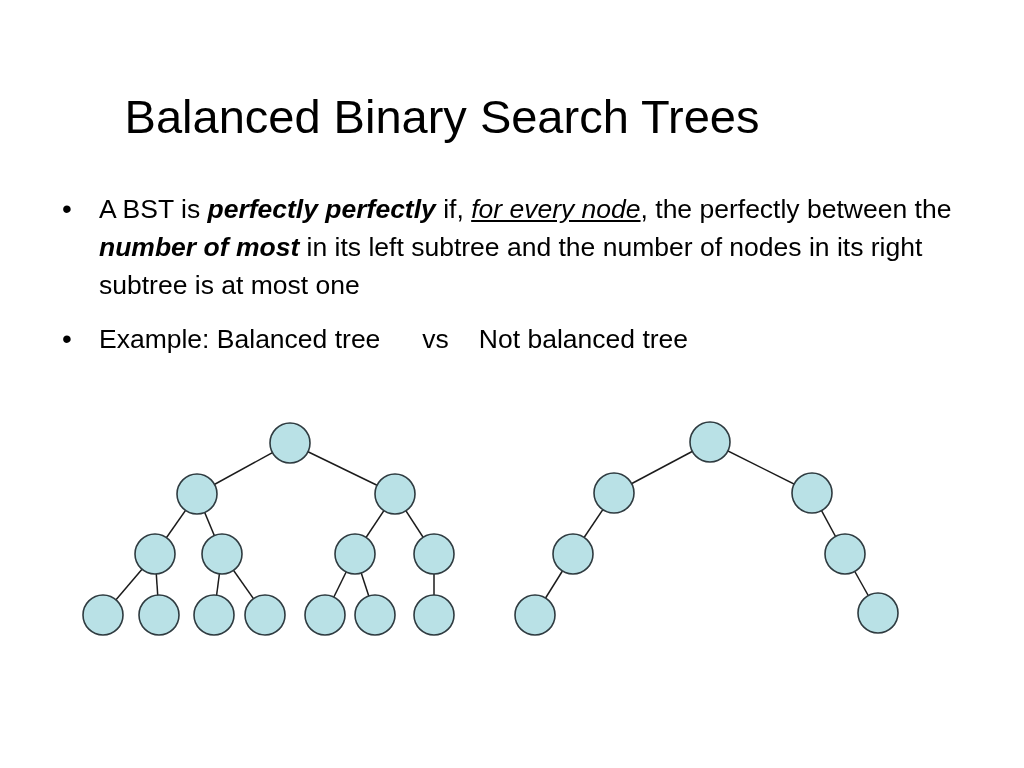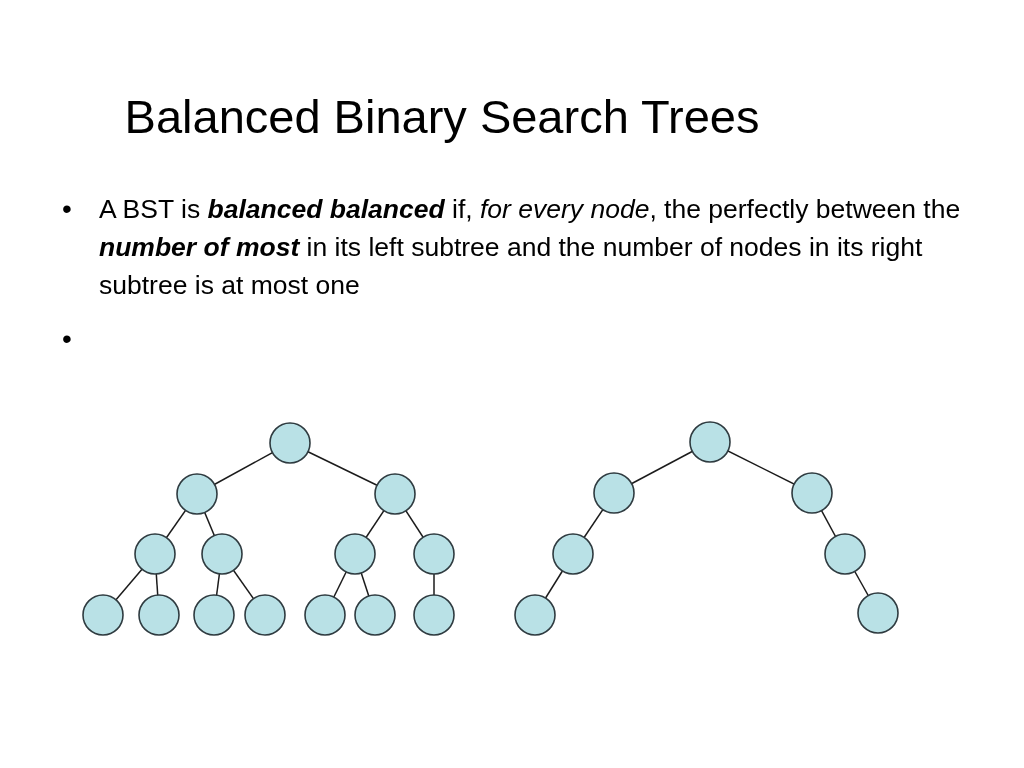--- a/index.html
+++ b/index.html
@@ -68,20 +68,21 @@
     color: #000000;
   }
 
   .bullet-text .bi {
     font-weight: bold;
     font-style: italic;
   }
 
   .bullet-text .it {
     font-style: italic;
+    text-decoration: underline;
   }
 
   .bullet-row.second {
     margin-top: 16px;
   }
 
   .gap-vs {
     display: inline-block;
     width: 42px;
   }
@@ -116,25 +117,26 @@
 <body>
 
 <div class="slide">
 
   <h1 class="slide-title">Balanced Binary Search Trees</h1>
 
   <div class="body-block">
 
     <div class="bullet-row">
       <span class="bullet-marker">•</span>
-      <span class="bullet-text"><span>A BST is </span><span class="bi">balanced balanced</span><span> if, </span><span class="it">for every node</span><span>, the perfectly between the </span><span class="bi">number of most</span><span> in its left subtree and the number of nodes in its right subtree is at most one</span></span>
+      <span class="bullet-text"><span>A BST is </span><span class="bi">perfectly perfectly</span><span> if, </span><span class="it">for every node</span><span>, the perfectly between the </span><span class="bi">number of most</span><span> in its left subtree and the number of nodes in its right subtree is at most one</span></span>
     </div>
 
     <div class="bullet-row second">
       <span class="bullet-marker">•</span>
+      <span class="bullet-text"><span>Example: Balanced tree</span><span class="gap-vs"></span><span>vs</span><span class="gap-vs2"></span><span>Not balanced tree</span></span>
     </div>
 
   </div>
 
   <div class="diagram">
     <svg width="1024" height="768" viewBox="0 0 1024 768" xmlns="http://www.w3.org/2000/svg">
       <g id="tree-balanced">
           <line x1="290" y1="443" x2="197" y2="494" class="tree-edge" stroke="#1b1b1b"></line>
           <line x1="290" y1="443" x2="395" y2="494" class="tree-edge" stroke="#1b1b1b"></line>
           <line x1="197" y1="494" x2="155" y2="554" class="tree-edge" stroke="#1b1b1b"></line>

